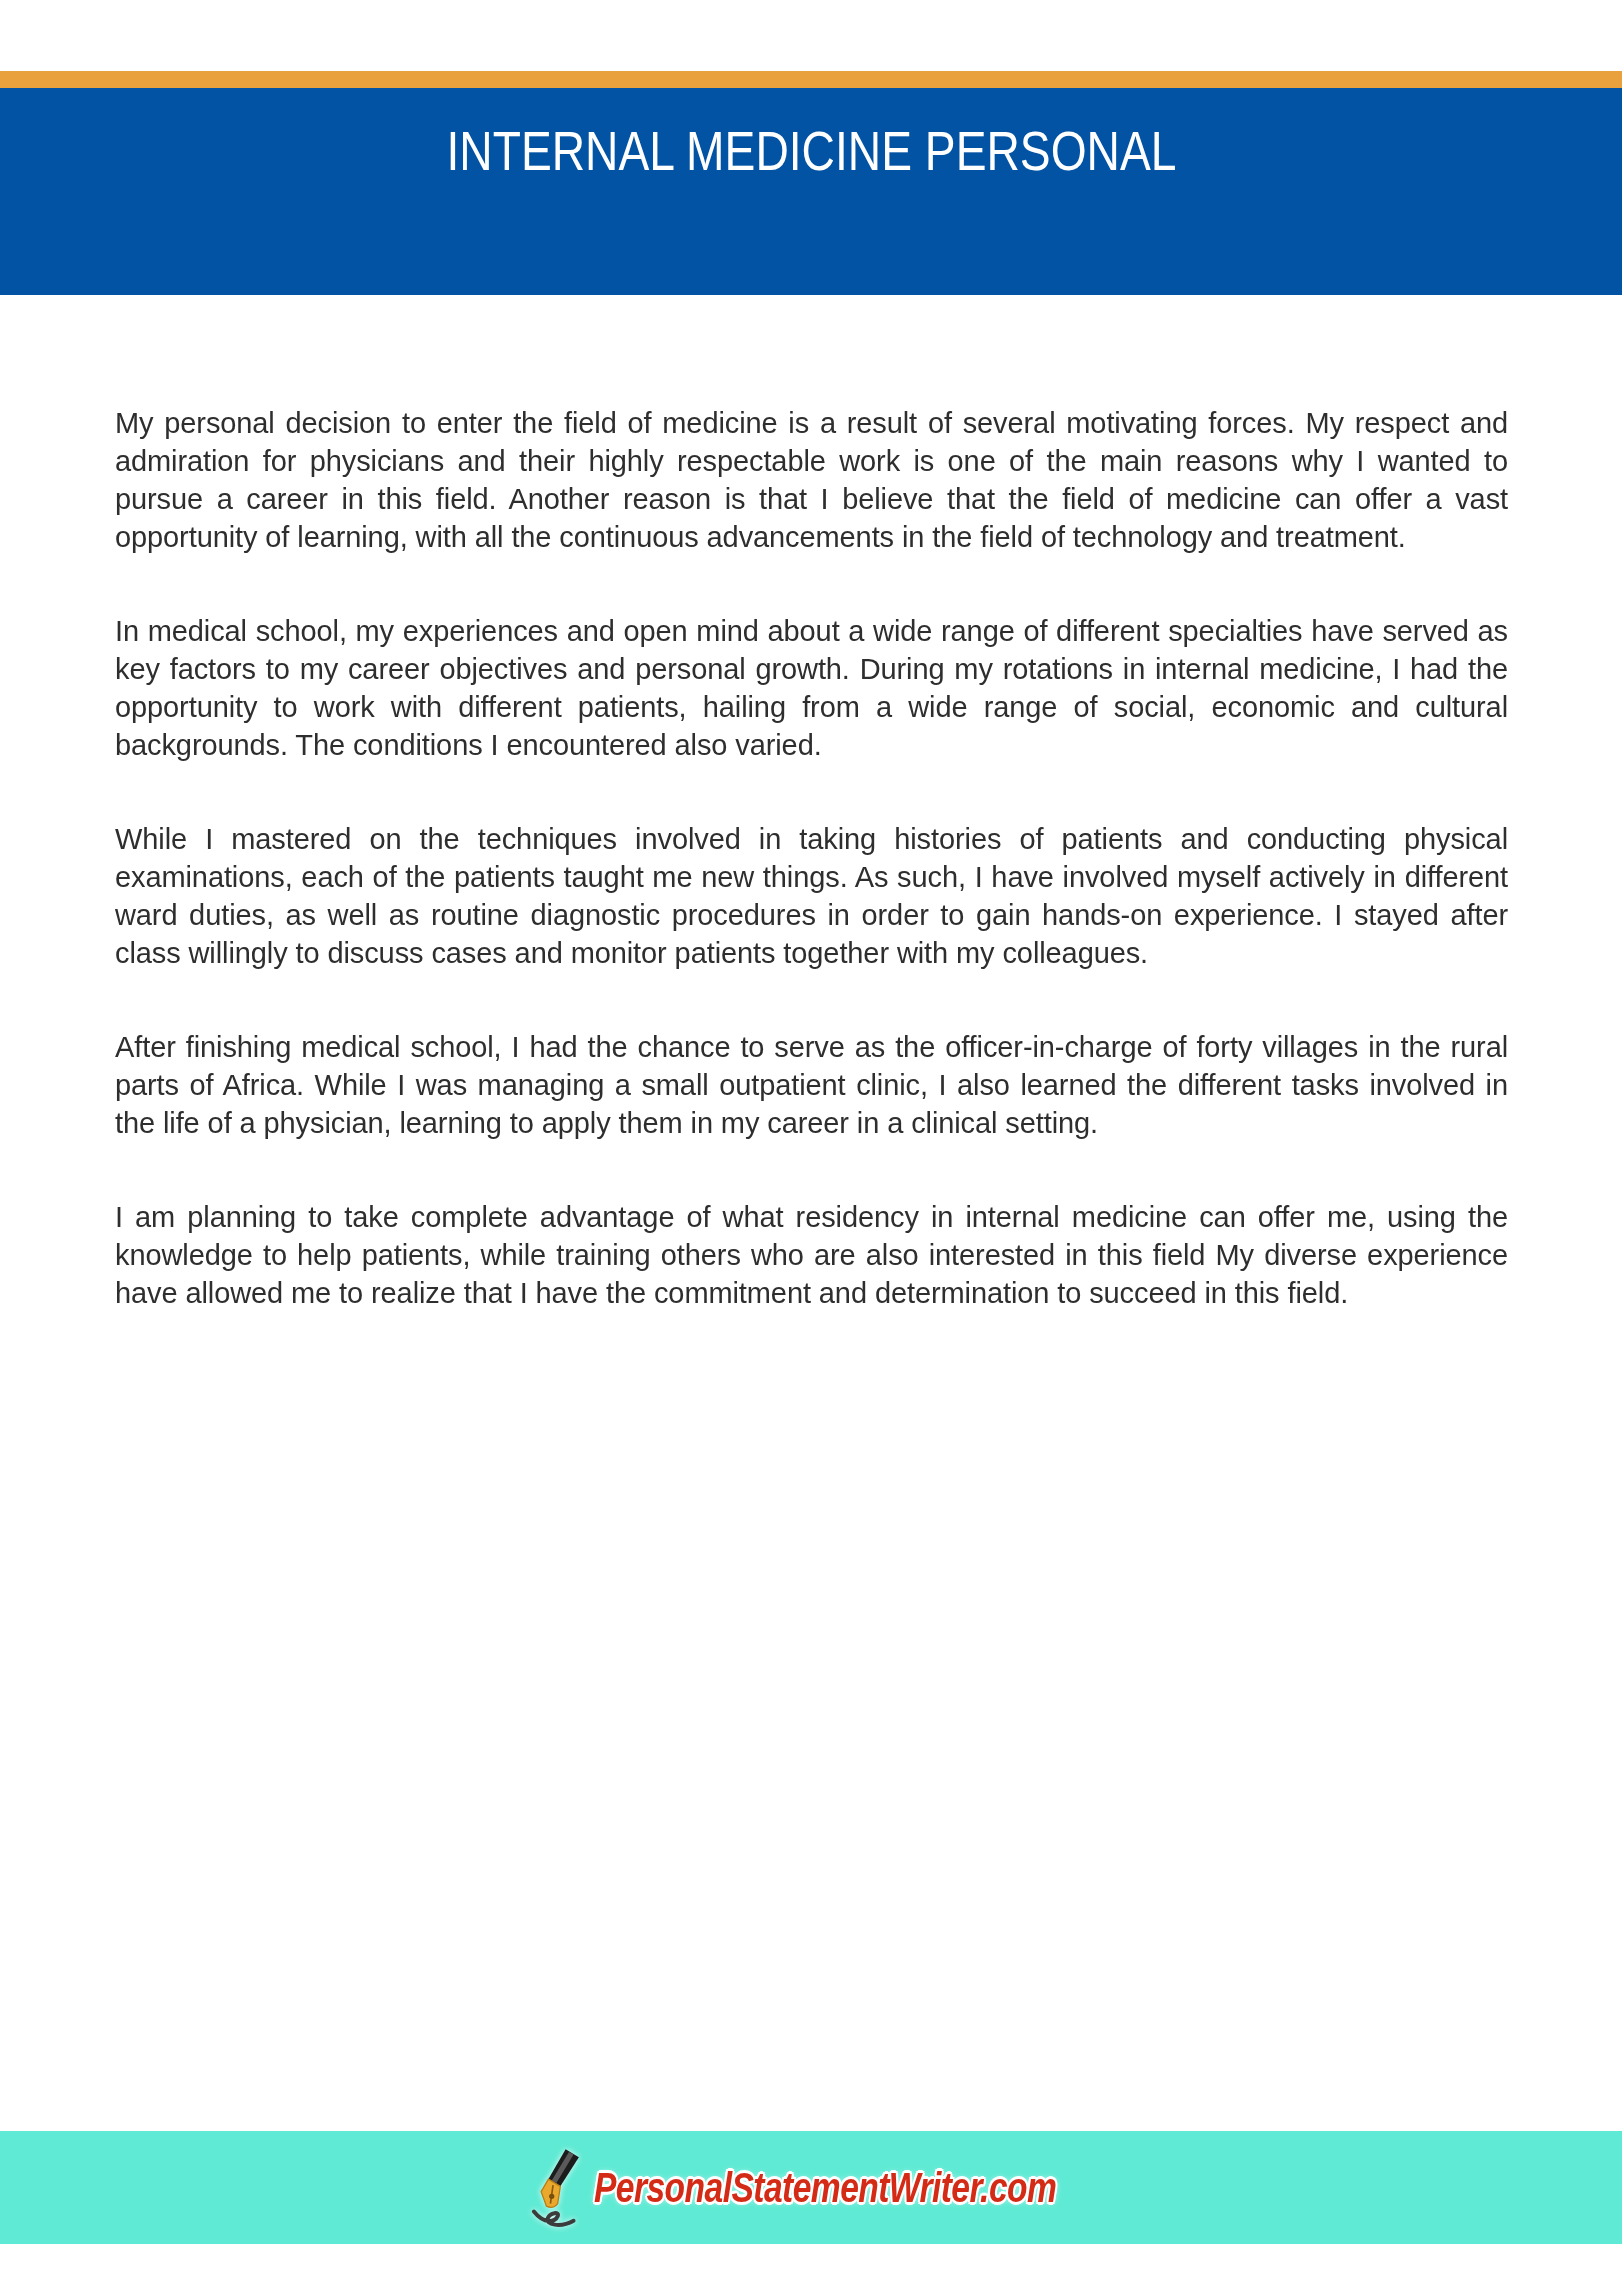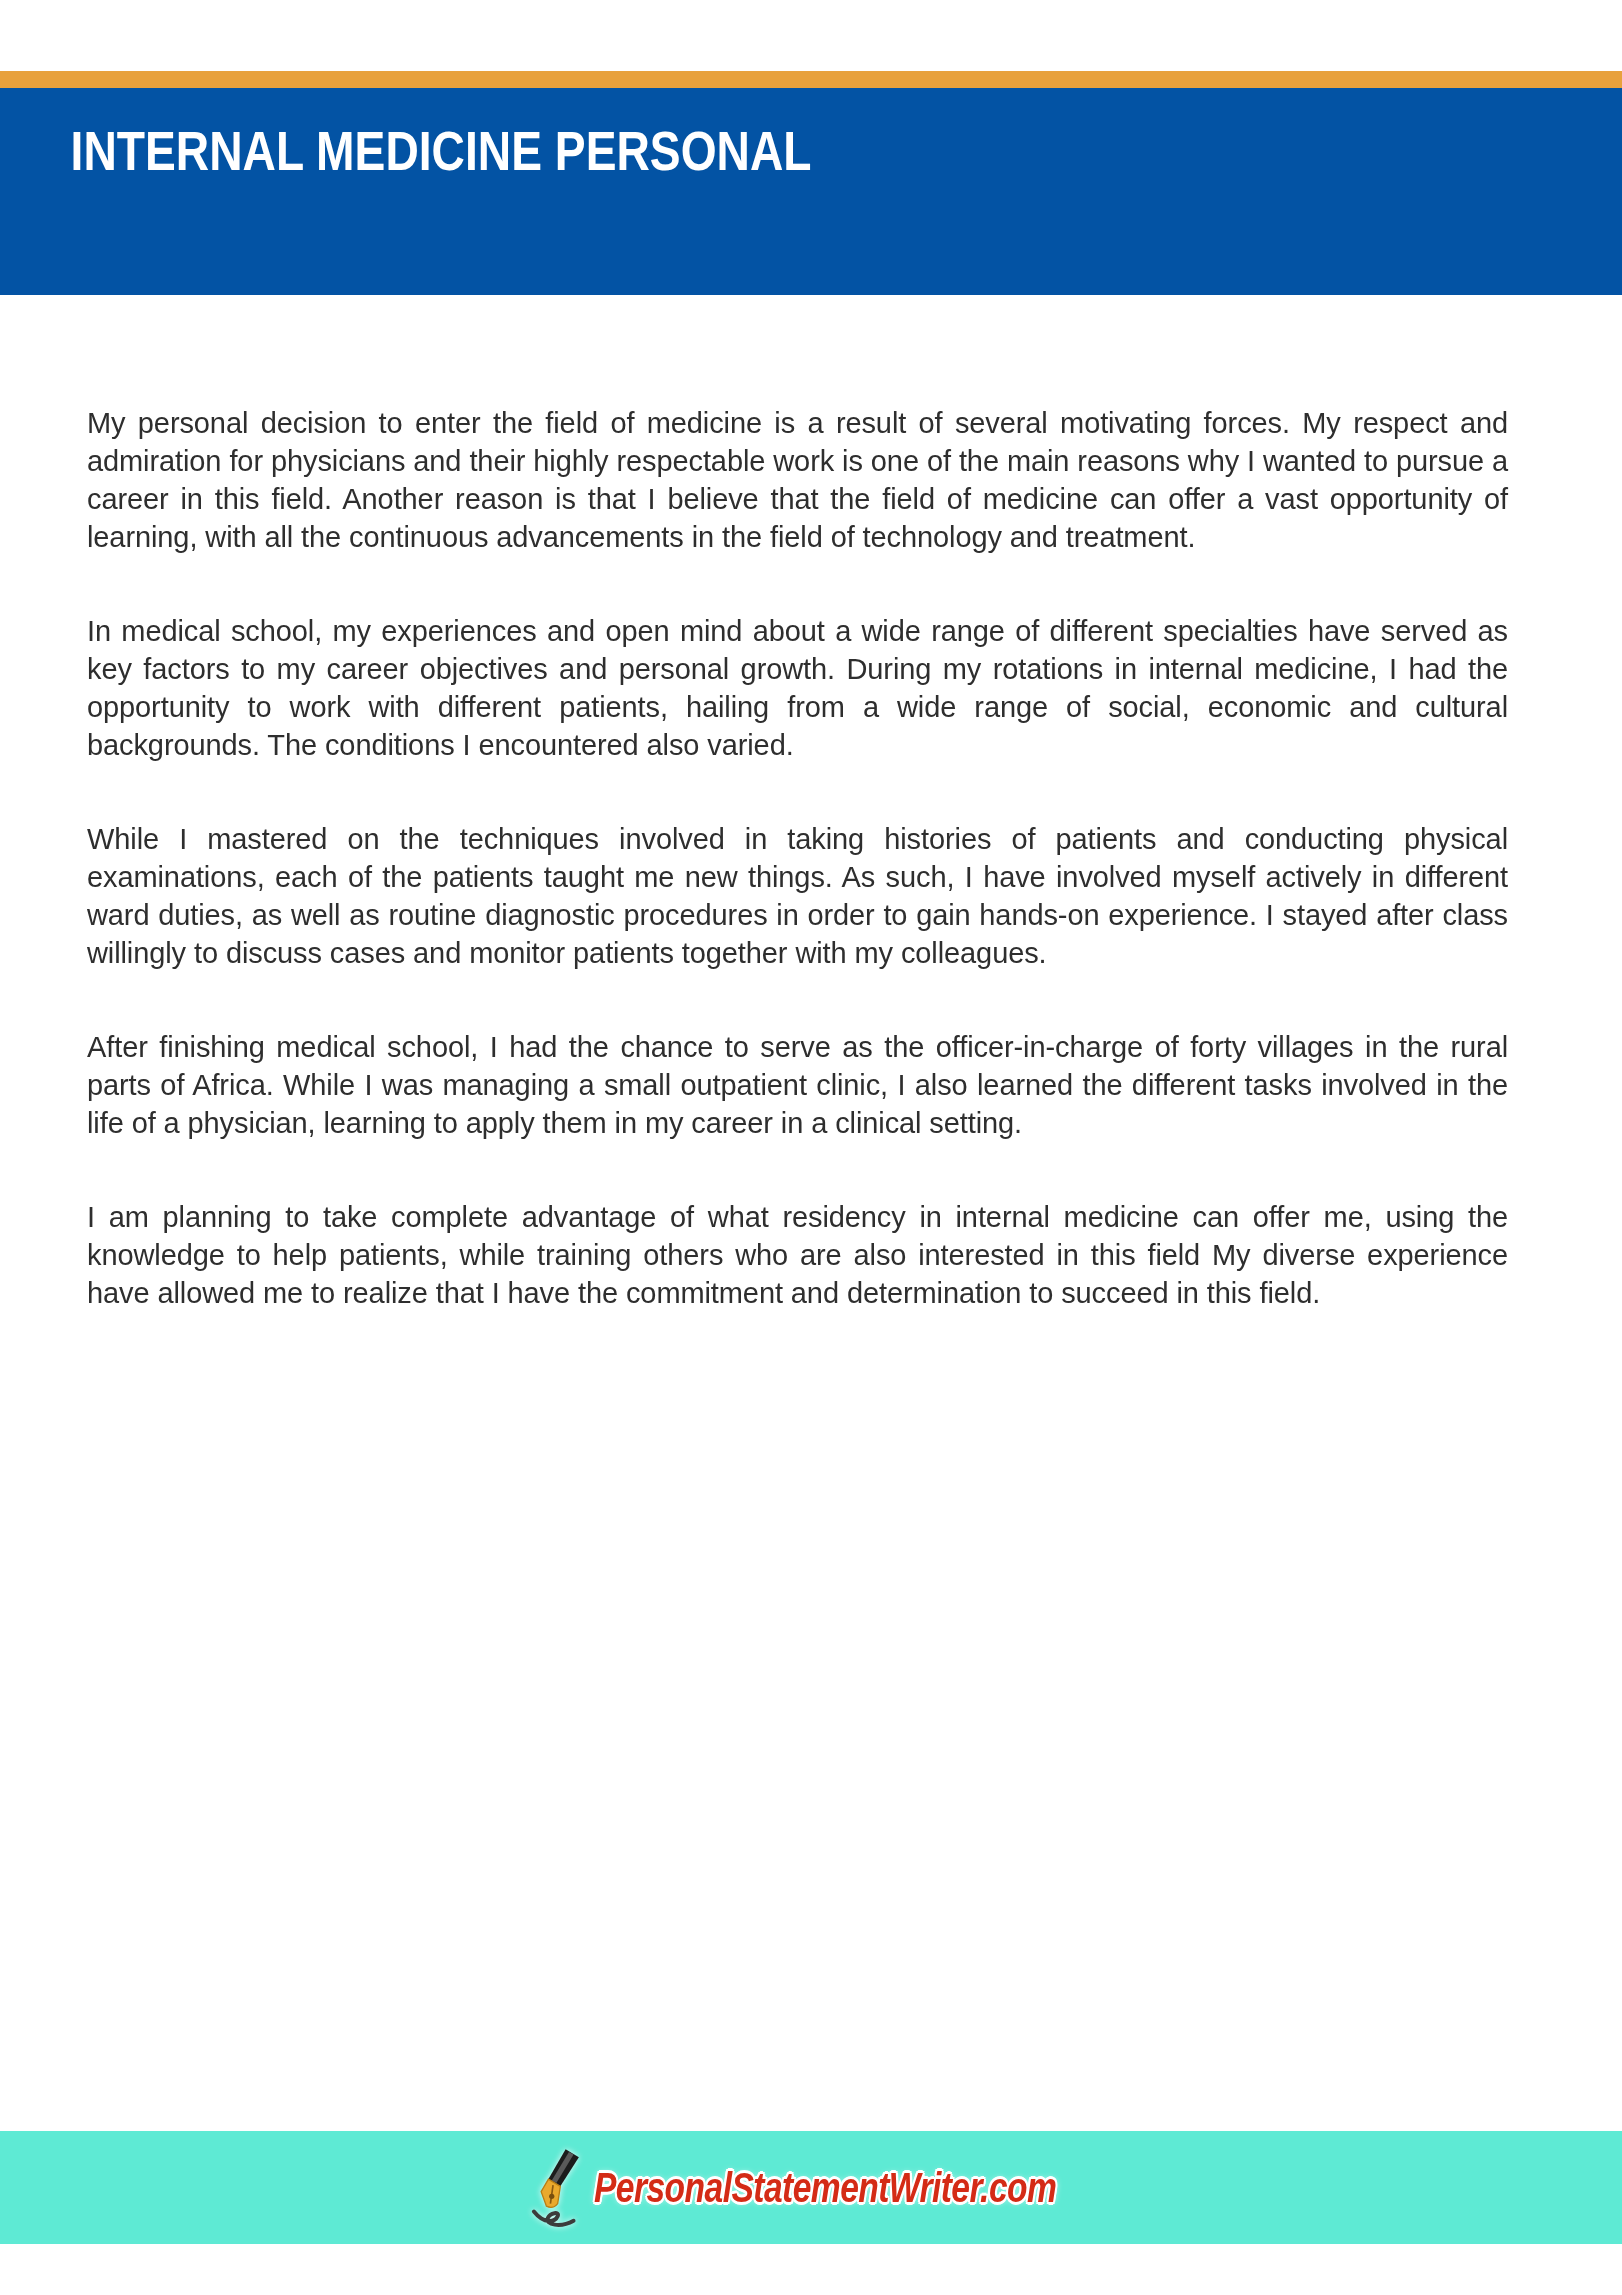--- a/index.html
+++ b/index.html
@@ -23,37 +23,38 @@
   }
 
   .accent-stripe {
     height: 17.7px;
     margin-top: 21.6px;
     background: #e8a13c;
   }
 
   .page-title {
     margin: 37px 0 0 0;
+    text-align: center;
     color: #ffffff;
-    font-weight: bold;
+    font-weight: normal;
     font-size: 55px;
     line-height: 52px;
     letter-spacing: 0;
   }
   .title-line { display: block; }
   .cond {
     display: inline-block;
     transform: scaleX(0.84);
     transform-origin: 50% 50%;
     white-space: nowrap;
   }
 
   
   .content {
-    padding: 109px 115px 0 87px;
+    padding: 109px 115px 0 115px;
   }
   .content p {
     margin: 0 0 56px 0;
     font-size: 29px;
     line-height: 38px;
     letter-spacing: -0.1px;
     color: #2e2e2e;
     text-align: justify;
   }
 

